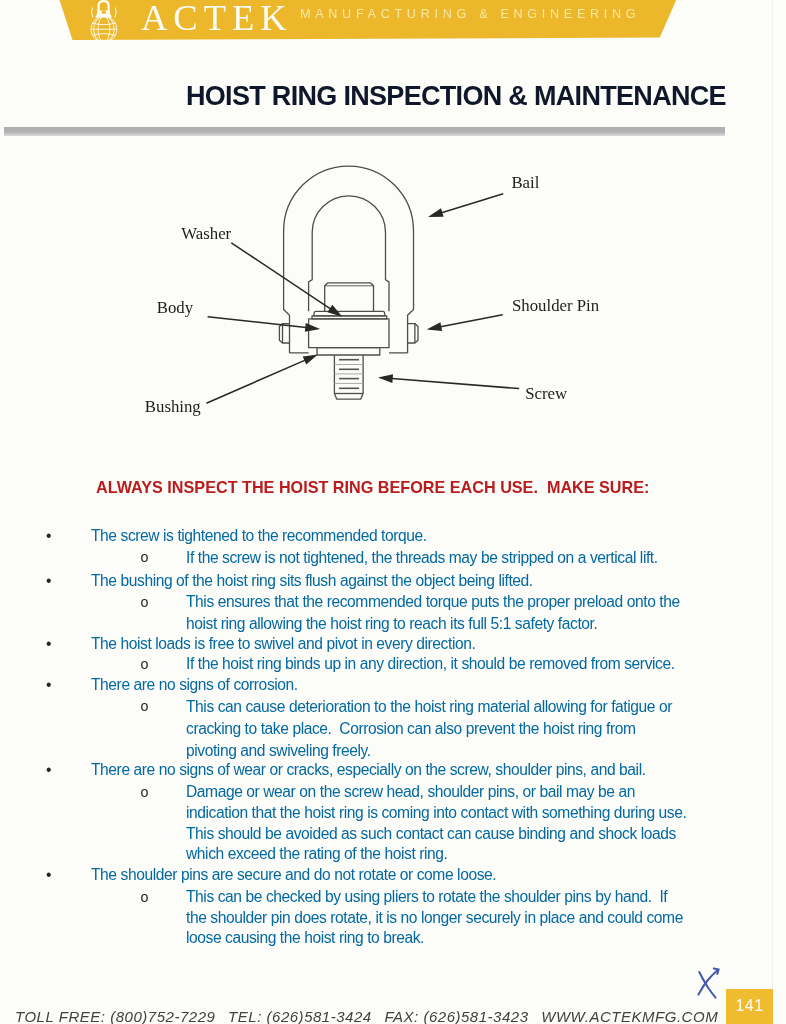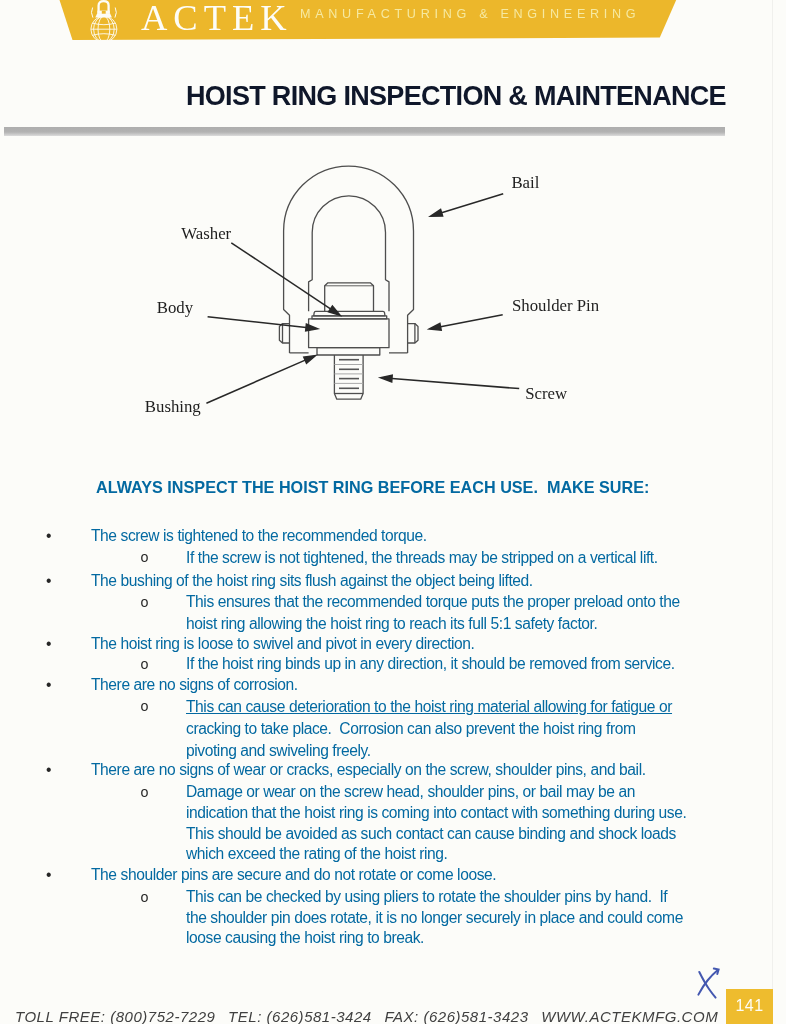--- a/index.html
+++ b/index.html
@@ -5,21 +5,21 @@
   html,body{margin:0;padding:0;}
   body{width:786px;height:1024px;position:relative;background:#fcfcf9;overflow:hidden;
        font-family:"Liberation Sans",sans-serif;}
   .abs{position:absolute;}
   #banner{left:0;top:0;width:786px;height:41px;}
   #title{left:186px;top:86px;font-weight:bold;font-size:27px;color:#0f172a;
          letter-spacing:-0.69px;white-space:nowrap;line-height:20px;}
   #divider{left:4px;top:126.5px;width:721px;height:9px;
            background:linear-gradient(#aeaeae,#b2b2b2 55%,#c6c6c6 78%,#dcdcdc);}
   #fig{left:0;top:0;width:786px;height:1024px;}
-  #heading{left:96px;top:478.6px;font-weight:bold;font-size:16.2px;color:#0369a1;
+  #heading{left:96px;top:478.6px;font-weight:bold;font-size:16.2px;color:#b91c1c;
            white-space:pre;line-height:16px;}
   .bl{position:absolute;font-size:15.6px;color:#0369a1;white-space:pre;line-height:15px;letter-spacing:-0.42px;}
   .bu{position:absolute;font-size:15.6px;color:#262626;line-height:15px;}
   #footer{left:15px;top:1008px;font-size:15px;color:#404040;white-space:pre;
           letter-spacing:0.52px;font-style:italic;}
   #pagenum{left:726px;top:988.5px;width:47px;height:35px;background:#eebc2e;
            color:#fdfdf6;font-size:16px;text-align:center;line-height:34px;letter-spacing:0.5px;}
   #rightline{left:771.5px;top:0;width:1.5px;height:1024px;background:#f0f0ed;}
 </style>
 </head>
@@ -129,27 +129,27 @@
 <div class="bu" style="left:46px;top:527.5px;">•</div>
 <div class="bl" style="left:91px;top:527.5px;">The screw is tightened to the recommended torque.</div>
 <div class="bu" style="left:140.5px;top:550.3px;font-size:14.3px;">o</div>
 <div class="bl" style="left:186px;top:549.8px;">If the screw is not tightened, the threads may be stripped on a vertical lift.</div>
 <div class="bu" style="left:46px;top:573.1px;">•</div>
 <div class="bl" style="left:91px;top:573.1px;">The bushing of the hoist ring sits flush against the object being lifted.</div>
 <div class="bu" style="left:140.5px;top:594.9px;font-size:14.3px;">o</div>
 <div class="bl" style="left:186px;top:594.4px;">This ensures that the recommended torque puts the proper preload onto the</div>
 <div class="bl" style="left:186px;top:615.6px;">hoist ring allowing the hoist ring to reach its full 5:1 safety factor.</div>
 <div class="bu" style="left:46px;top:635.7px;">•</div>
-<div class="bl" style="left:91px;top:635.7px;">The hoist ring is loose to swivel and pivot in every direction.</div>
+<div class="bl" style="left:91px;top:635.7px;">The hoist loads is free to swivel and pivot in every direction.</div>
 <div class="bu" style="left:140.5px;top:656.5px;font-size:14.3px;">o</div>
 <div class="bl" style="left:186px;top:656.0px;">If the hoist ring binds up in any direction, it should be removed from service.</div>
 <div class="bu" style="left:46px;top:676.8px;">•</div>
 <div class="bl" style="left:91px;top:676.8px;">There are no signs of corrosion.</div>
 <div class="bu" style="left:140.5px;top:699.3px;font-size:14.3px;">o</div>
-<div class="bl" style="left:186px;top:698.8px;text-decoration:underline;">This can cause deterioration to the hoist ring material allowing for fatigue or</div>
+<div class="bl" style="left:186px;top:698.8px;">This can cause deterioration to the hoist ring material allowing for fatigue or</div>
 <div class="bl" style="left:186px;top:720.8px;text-align:right;">cracking to take place.  Corrosion can also prevent the hoist ring from</div>
 <div class="bl" style="left:186px;top:742.9px;">pivoting and swiveling freely.</div>
 <div class="bu" style="left:46px;top:761.9px;">•</div>
 <div class="bl" style="left:91px;top:761.9px;text-align:center;">There are no signs of wear or cracks, especially on the screw, shoulder pins, and bail.</div>
 <div class="bu" style="left:140.5px;top:784.7px;font-size:14.3px;">o</div>
 <div class="bl" style="left:186px;top:784.2px;">Damage or wear on the screw head, shoulder pins, or bail may be an</div>
 <div class="bl" style="left:186px;top:804.9px;">indication that the hoist ring is coming into contact with something during use.</div>
 <div class="bl" style="left:186px;top:825.7px;">This should be avoided as such contact can cause binding and shock loads</div>
 <div class="bl" style="left:186px;top:846.1px;">which exceed the rating of the hoist ring.</div>
 <div class="bu" style="left:46px;top:867.2px;">•</div>

